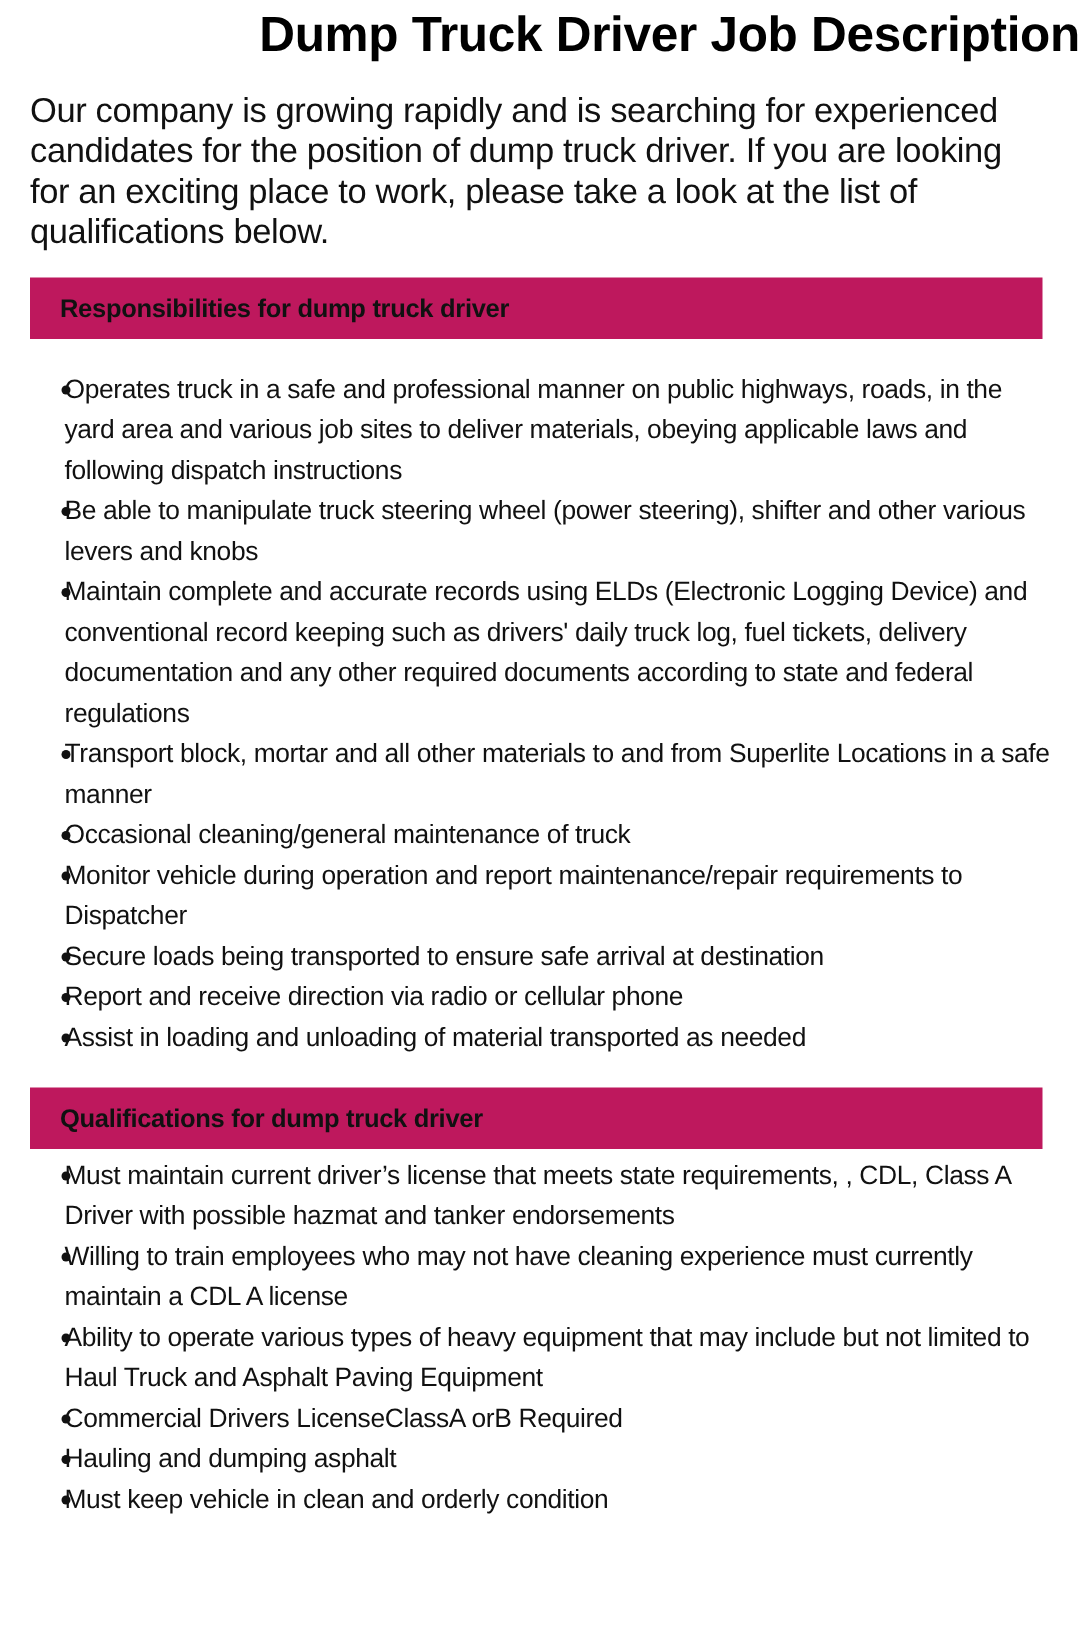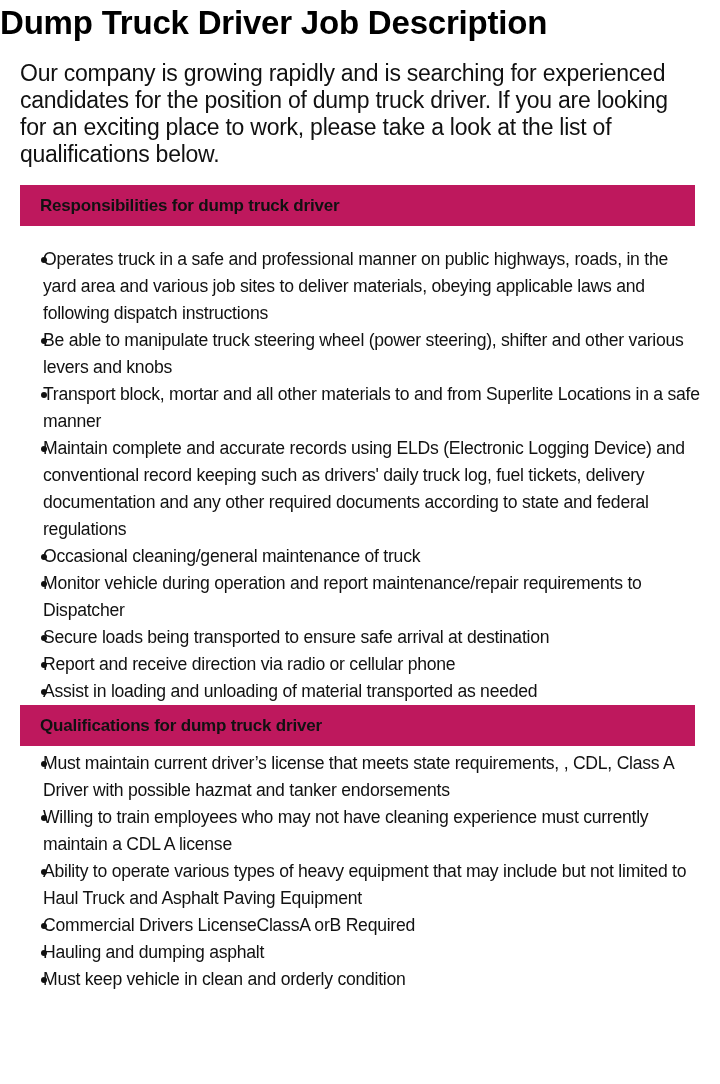--- a/index.html
+++ b/index.html
@@ -15,21 +15,21 @@
       color: #111111;
     }
     .page {
       position: relative;
       width: 720px;
     }
     .title {
       margin: 0;
       padding-top: 2px;
       height: 42px;
-      text-align: left;
+      text-align: right;
       font-size: 33px;
       font-weight: bold;
       line-height: 42px;
       letter-spacing: -0.2px;
       color: #000000;
     }
     .intro {
       margin: 16px 0 0 20px;
       width: 680px;
       font-size: 23px;
@@ -42,21 +42,21 @@
       height: 41px;
       background: #be185d;
       box-sizing: border-box;
       padding-left: 20px;
       font-size: 17px;
       font-weight: bold;
       line-height: 41px;
       letter-spacing: -0.2px;
     }
     #hdr-resp { margin-top: 17px; }
-    #hdr-qual { }
+    #hdr-qual { margin-top: 20px; }
     .bullets {
       list-style: none;
       margin: 0;
       padding: 0;
       width: 700px;
     }
     #list-resp { margin-top: 20px; }
     #list-qual { margin-top: 4px; }
     .bullets li {
       position: relative;
@@ -80,22 +80,22 @@
 
 <div class="page">
   <h1 class="title">Dump Truck Driver Job Description</h1>
 
   <p class="intro">Our company is growing rapidly and is searching for experienced candidates for the position of dump truck driver. If you are looking for an exciting place to work, please take a look at the list of qualifications below.</p>
 
   <div class="section-header" id="hdr-resp">Responsibilities for dump truck driver</div>
   <ul class="bullets" id="list-resp">
     <li><span class="dot"></span><span>Operates truck in a safe and professional manner on public highways, roads, in the yard area and various job sites to deliver materials, obeying applicable laws and following dispatch instructions</span></li>
     <li><span class="dot"></span><span>Be able to manipulate truck steering wheel (power steering), shifter and other various levers and knobs</span></li>
+    <li><span class="dot"></span><span>Maintain complete and accurate records using ELDs (Electronic Logging Device) and conventional record keeping such as drivers' daily truck log, fuel tickets, delivery documentation and any other required documents according to state and federal regulations</span></li>
     <li><span class="dot"></span><span>Transport block, mortar and all other materials to and from Superlite Locations in a safe manner</span></li>
-    <li><span class="dot"></span><span>Maintain complete and accurate records using ELDs (Electronic Logging Device) and conventional record keeping such as drivers' daily truck log, fuel tickets, delivery documentation and any other required documents according to state and federal regulations</span></li>
     <li><span class="dot"></span><span>Occasional cleaning/general maintenance of truck</span></li>
     <li><span class="dot"></span><span>Monitor vehicle during operation and report maintenance/repair requirements to Dispatcher</span></li>
     <li><span class="dot"></span><span>Secure loads being transported to ensure safe arrival at destination</span></li>
     <li><span class="dot"></span><span>Report and receive direction via radio or cellular phone</span></li>
     <li><span class="dot"></span><span>Assist in loading and unloading of material transported as needed</span></li>
   </ul>
 
   <div class="section-header" id="hdr-qual">Qualifications for dump truck driver</div>
   <ul class="bullets" id="list-qual">
     <li><span class="dot"></span><span>Must maintain current driver’s license that meets state requirements, , CDL, Class A Driver with possible hazmat and tanker endorsements</span></li>

